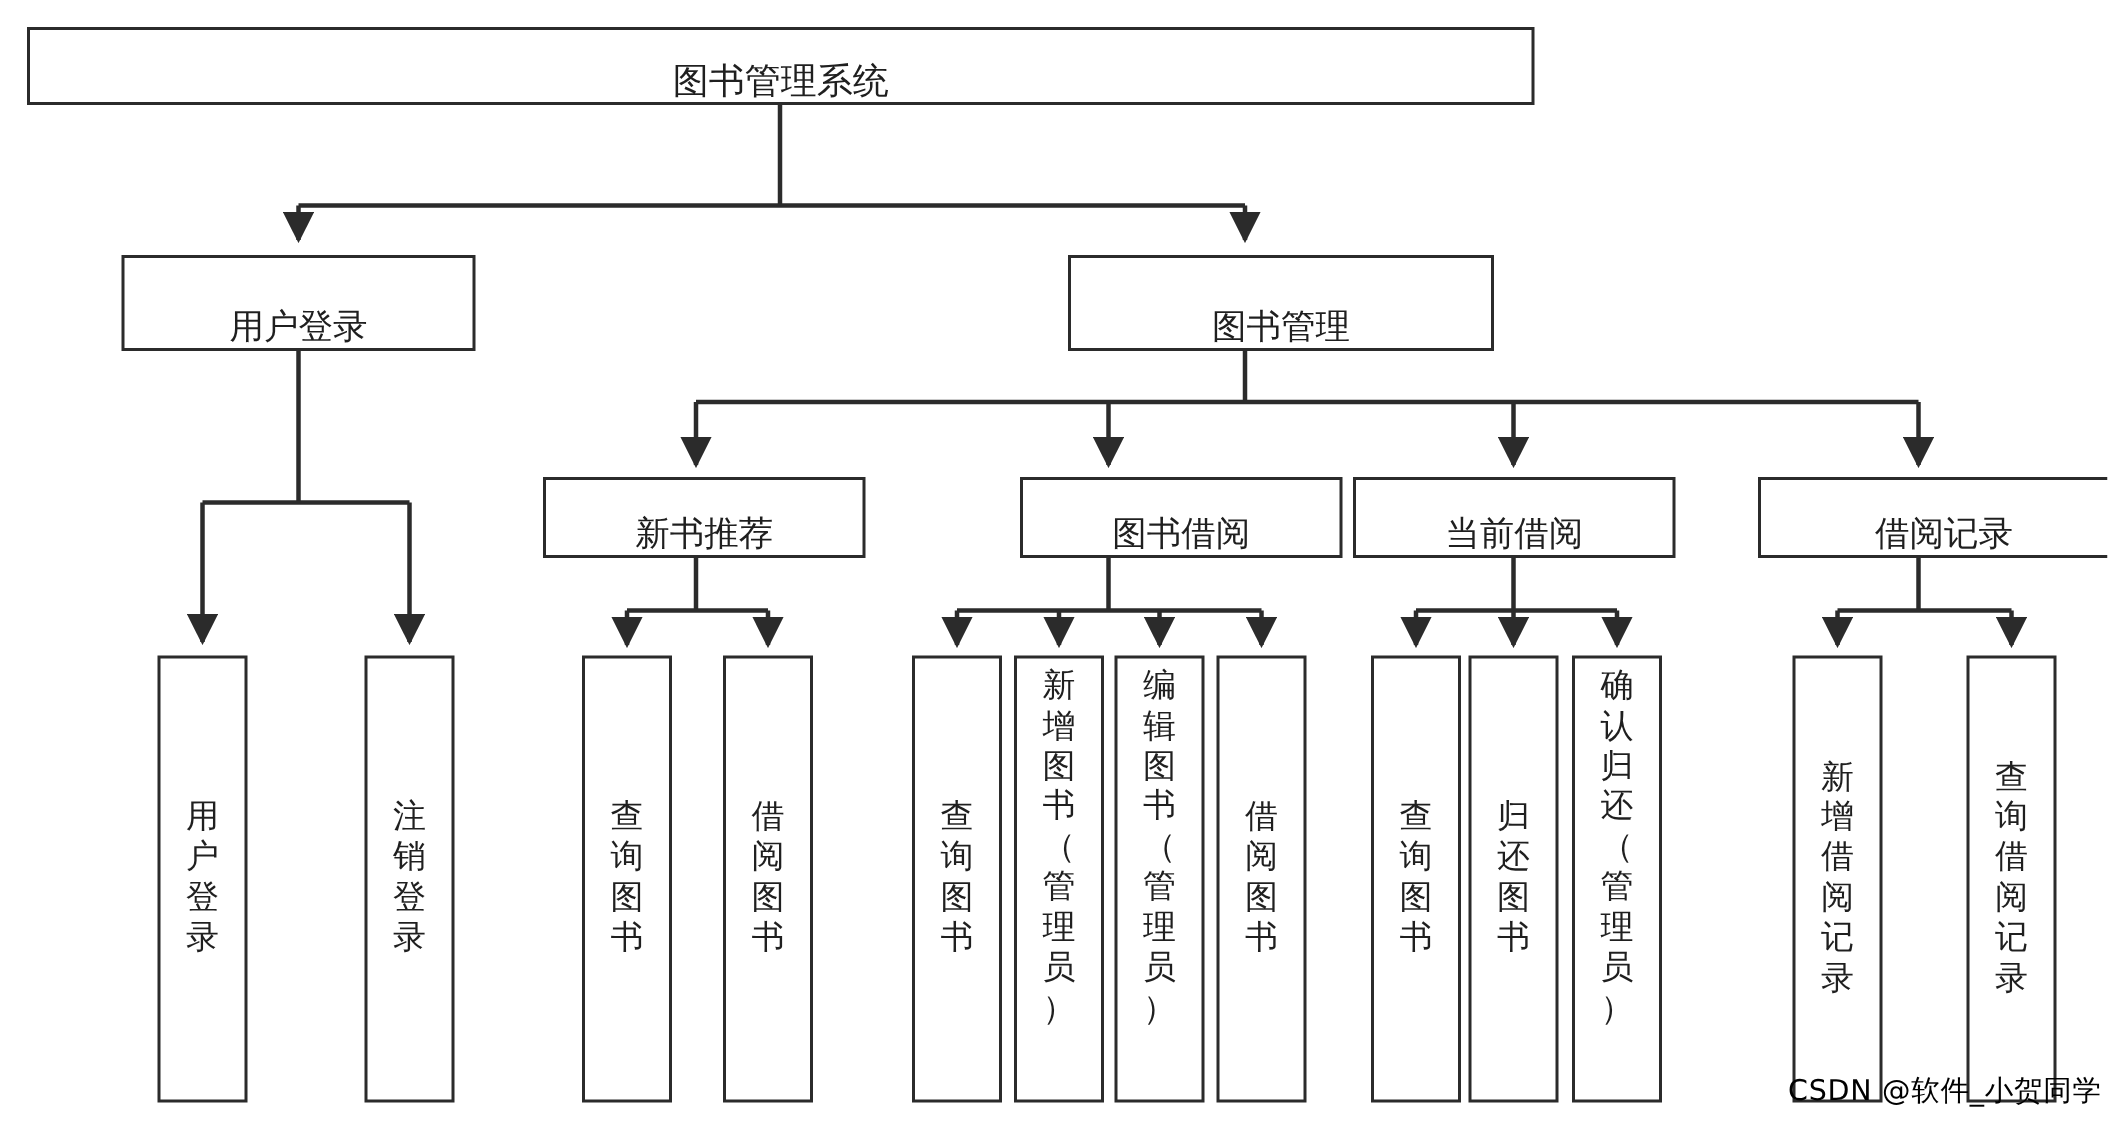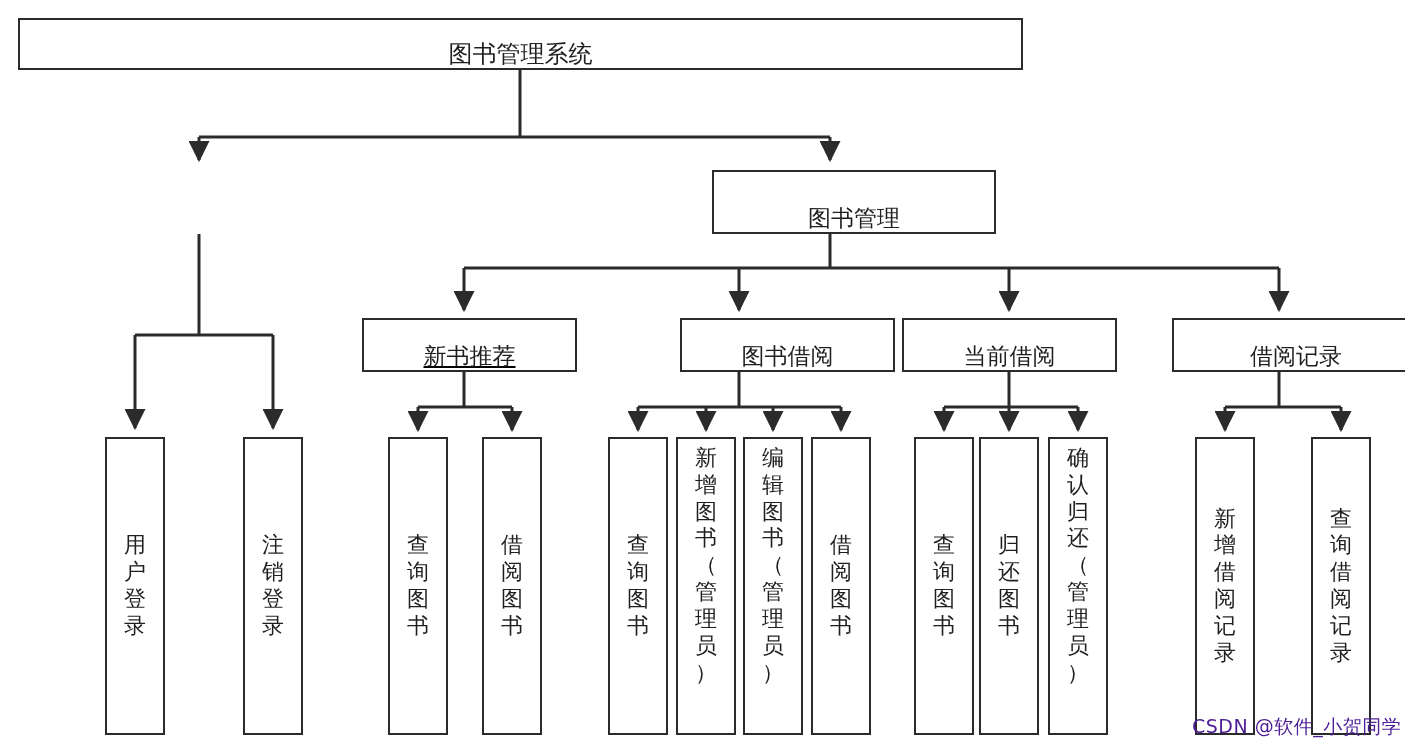--- a/index.html
+++ b/index.html
@@ -59,21 +59,21 @@
     align-items: center;
     padding-top: 0;
   }
   .node.leaf .lbl {
     font-size: 22px;
     line-height: 1.22;
     letter-spacing: 0;
   }
   .wm {
     position: absolute;
-    color: #4c1d95;
+    color: #000000;
     font-size: 19px;
     letter-spacing: 0.5px;
     z-index: 5;
     white-space: pre;
     font-family: "DejaVu Sans", "Liberation Sans", sans-serif;
   }
 </style>
 </head>
 <body>
 
@@ -126,26 +126,29 @@
       <path d="M 1225 407 L 1341 407"></path>
       <path d="M 1225 407 L 1225 430" marker-end="url(#arrow)"></path>
       <path d="M 1341 407 L 1341 430" marker-end="url(#arrow)"></path>
     </g>
   </svg>
 
   <div class="node root horiz" style="left:18px; top:18px; width:1005px; height:52px;">
     <span class="lbl">图书管理系统</span>
   </div>
 
+  <div class="node horiz" style="left:81px; top:170px; width:236px; height:64px;">
+    <span class="lbl">用户登录</span>
+  </div>
 
   <div class="node horiz" style="left:712px; top:170px; width:284px; height:64px;">
     <span class="lbl">图书管理</span>
   </div>
 
-  <div class="node horiz" style="left:362px; top:318px; width:215px; height:54px;text-decoration:underline;">
+  <div class="node horiz" style="left:362px; top:318px; width:215px; height:54px;">
     <span class="lbl">新书推荐</span>
   </div>
 
   <div class="node horiz" style="left:632px; top:318px; width:215px; height:54px;margin-left:48px;">
     <span class="lbl">图书借阅</span>
   </div>
 
   <div class="node horiz" style="left:902px; top:318px; width:215px; height:54px;">
     <span class="lbl">当前借阅</span>
   </div>

